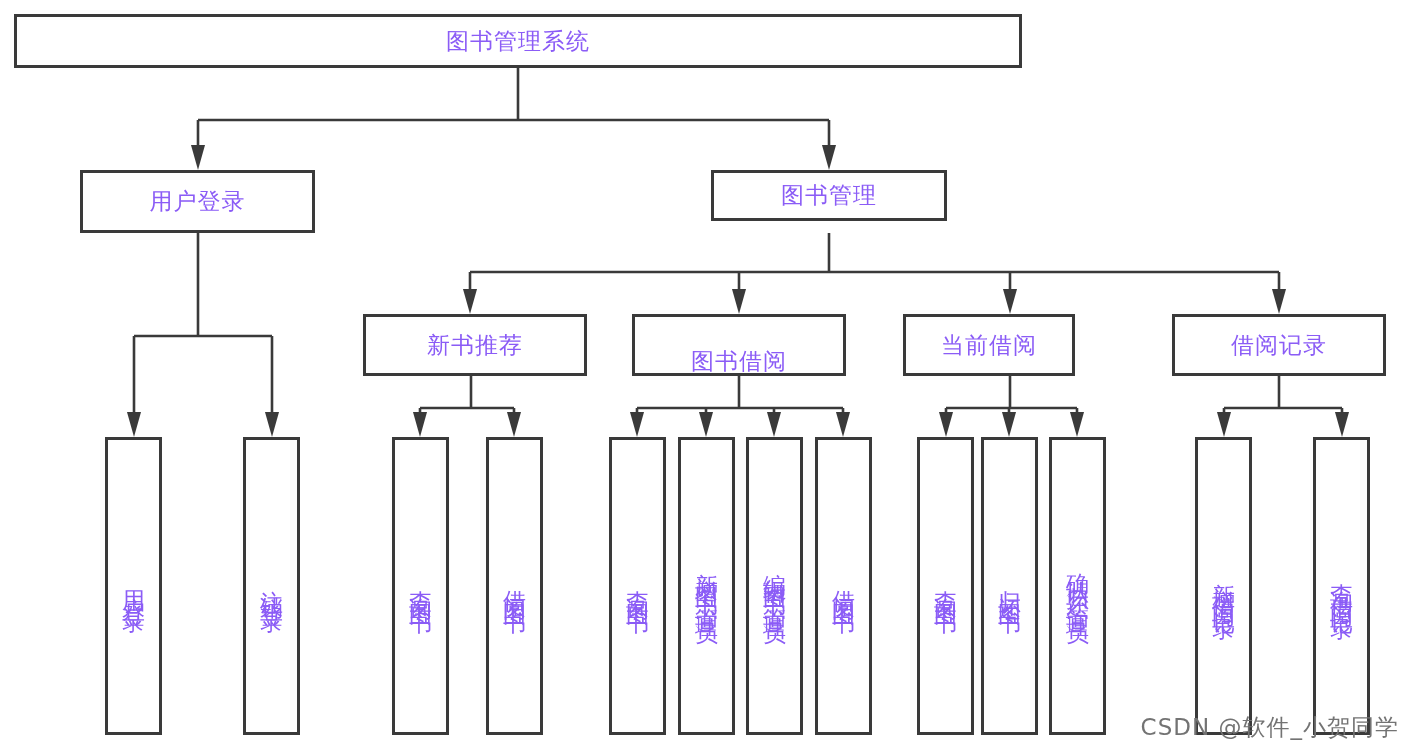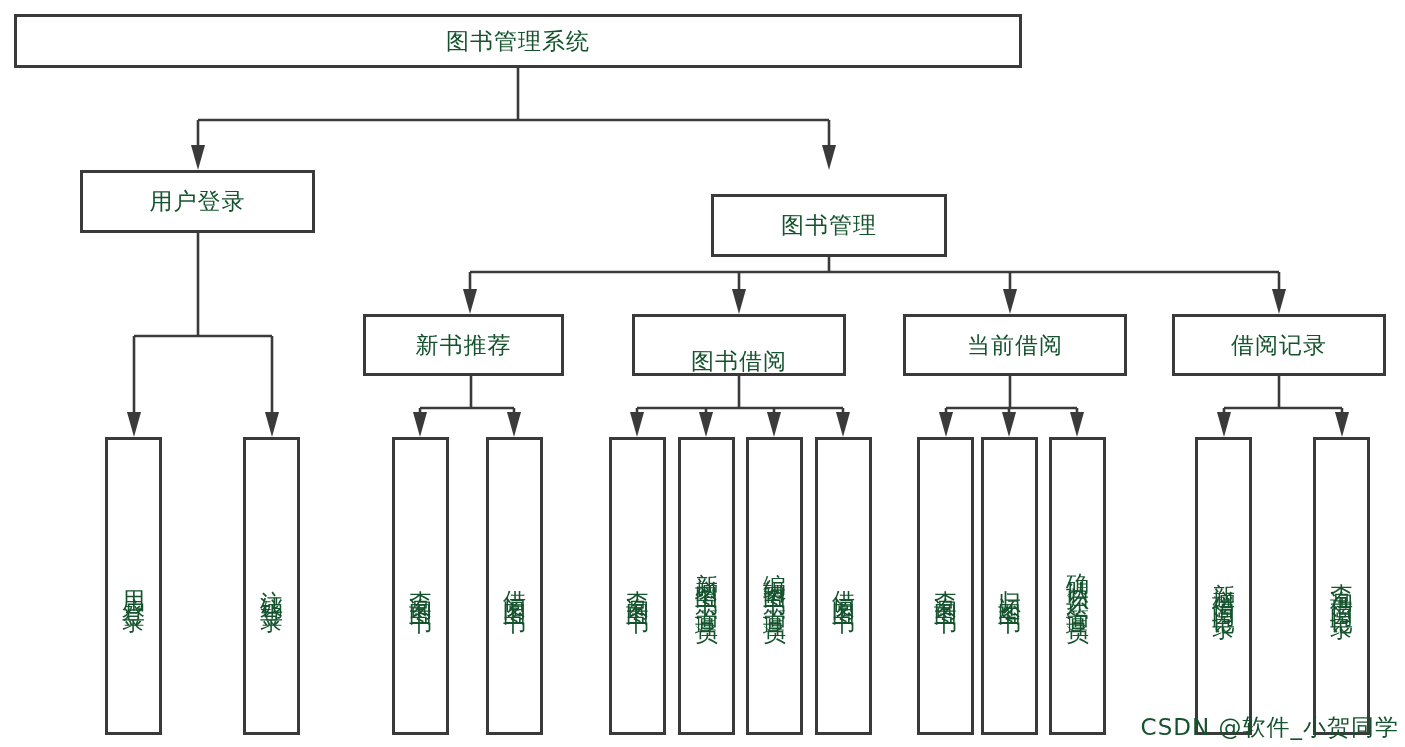--- a/index.html
+++ b/index.html
@@ -22,65 +22,65 @@
     z-index: 1;
   }
   .box {
     position: absolute;
     box-sizing: border-box;
     border: 3px solid #3a3a3a;
     background: #ffffff;
     display: flex;
     align-items: center;
     justify-content: center;
-    color: #14532d;
+    color: #8b5cf6;
     z-index: 2;
   }
   .hlabel {
     font-size: 23px;
     letter-spacing: 1px;
     white-space: nowrap;
     line-height: 1;
   }
   .vlabel {
     writing-mode: vertical-lr;
     text-orientation: mixed;
     font-size: 23px;
     letter-spacing: 7px;
     line-height: 1;
     white-space: nowrap;
   }
   
   .n-root   { left: 14px;   top: 14px;  width: 1008px; height: 54px; }
   .n-login  { left: 80px;   top: 170px; width: 235px;  height: 63px; }
-  .n-mgmt   { left: 711px;  top: 170px; width: 236px;  height: 63px; margin-top: 24px; }
-  .n-newrec { left: 363px;  top: 314px; width: 201px;  height: 62px; }
+  .n-mgmt   { left: 711px;  top: 170px; width: 236px;  height: 51px; }
+  .n-newrec { left: 363px;  top: 314px; width: 224px;  height: 62px; }
   .n-borrow { left: 632px;  top: 314px; width: 214px;  height: 62px; align-items: flex-end; }
-  .n-current{ left: 903px;  top: 314px; width: 224px;  height: 62px; }
+  .n-current{ left: 903px;  top: 314px; width: 172px;  height: 62px; }
   .n-records{ left: 1172px; top: 314px; width: 214px;  height: 62px; text-align: right; }
   .leaf { top: 437px; width: 57px; height: 298px; }
   .l-ulogin  { left: 105px; }
   .l-logout  { left: 243px; }
   .l-nr-query  { left: 392px; }
   .l-nr-borrow { left: 486px; }
   .l-bb-query { left: 609px; }
   .l-bb-add   { left: 678px; }
   .l-bb-edit  { left: 746px; }
   .l-bb-borrow{ left: 815px; }
   .l-cb-query  { left: 917px; }
   .l-cb-return { left: 981px; }
   .l-cb-confirm{ left: 1049px; }
   .l-br-add   { left: 1195px; }
   .l-br-query { left: 1313px; }
   .watermark {
     position: absolute;
     right: 6px;
     bottom: 4px;
     font-size: 23px;
-    color: #14532d;
+    color: #737373;
     letter-spacing: 1px;
     z-index: 3;
     white-space: nowrap;
   }
 </style>
 </head>
 <body>
 
 <div class="canvas">
 

